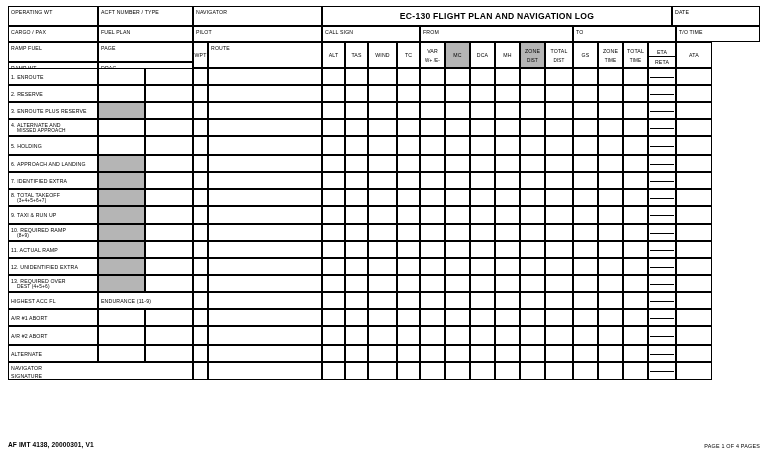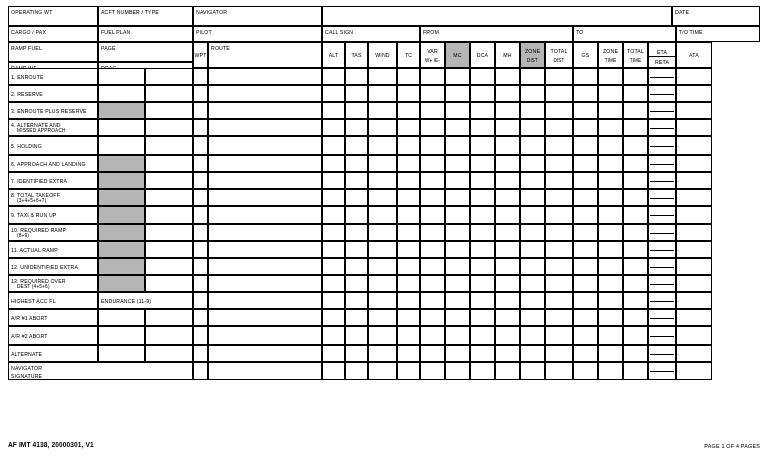--- a/index.html
+++ b/index.html
@@ -35,20 +35,21 @@
 <body>
 
 <div id="sheet">
     <div class="c " style="left: 8px; top: 6px; width: 90px; height: 20px;"></div>
     <div class="lbl" style="left: 11px; top: 9px;">OPERATING WT</div>
     <div class="c " style="left: 98px; top: 6px; width: 95px; height: 20px;"></div>
     <div class="lbl" style="left: 101px; top: 9px;">ACFT NUMBER / TYPE</div>
     <div class="c " style="left: 193px; top: 6px; width: 129px; height: 20px;"></div>
     <div class="lbl" style="left: 196px; top: 9px;">NAVIGATOR</div>
     <div class="c thick-l thick-t thick-b" style="left: 322px; top: 6px; width: 350px; height: 20px;"></div>
+    <div id="title" style="left: 322px; top: 6px; width: 350px; height: 20px;">EC-130 FLIGHT PLAN AND NAVIGATION LOG</div>
     <div class="c thick-r thick-t" style="left: 672px; top: 6px; width: 88px; height: 20px;"></div>
     <div class="lbl" style="left: 675px; top: 9px;">DATE</div>
     <div class="c " style="left: 8px; top: 26px; width: 90px; height: 16px;"></div>
     <div class="lbl" style="left: 11px; top: 29px;">CARGO / PAX</div>
     <div class="c " style="left: 98px; top: 26px; width: 95px; height: 16px;"></div>
     <div class="lbl" style="left: 101px; top: 29px;">FUEL PLAN</div>
     <div class="c " style="left: 193px; top: 26px; width: 129px; height: 16px;"></div>
     <div class="lbl" style="left: 196px; top: 29px;">PILOT</div>
     <div class="c thick-l" style="left: 322px; top: 26px; width: 98px; height: 16px;"></div>
     <div class="lbl" style="left: 325px; top: 29px;">CALL SIGN</div>

